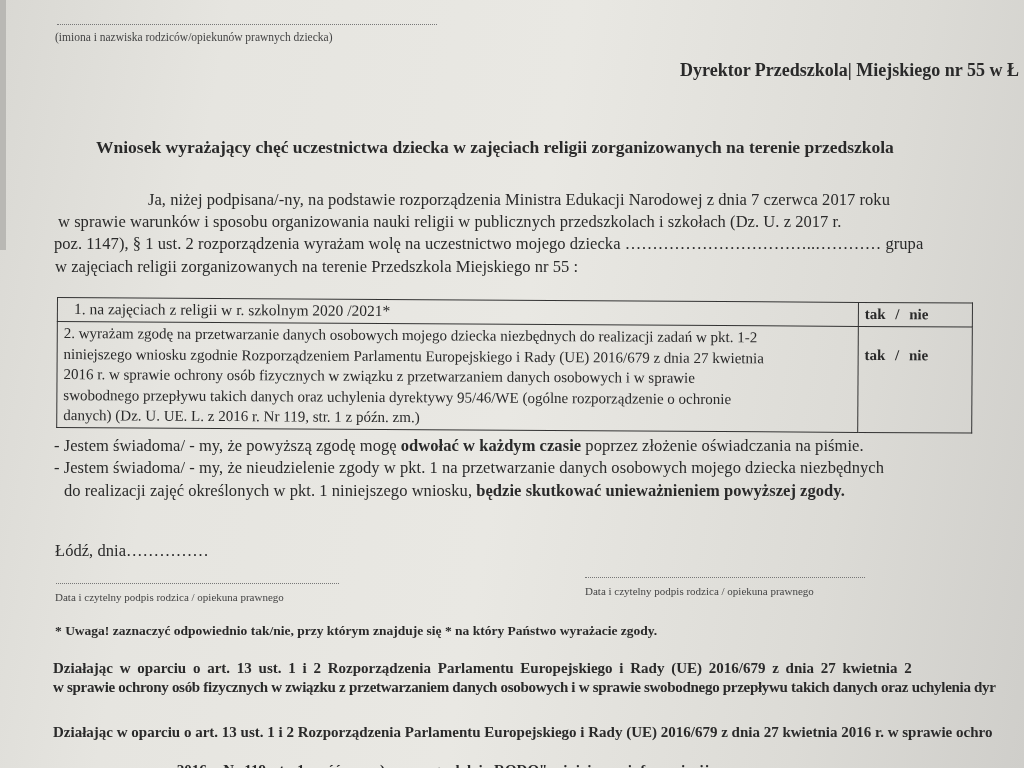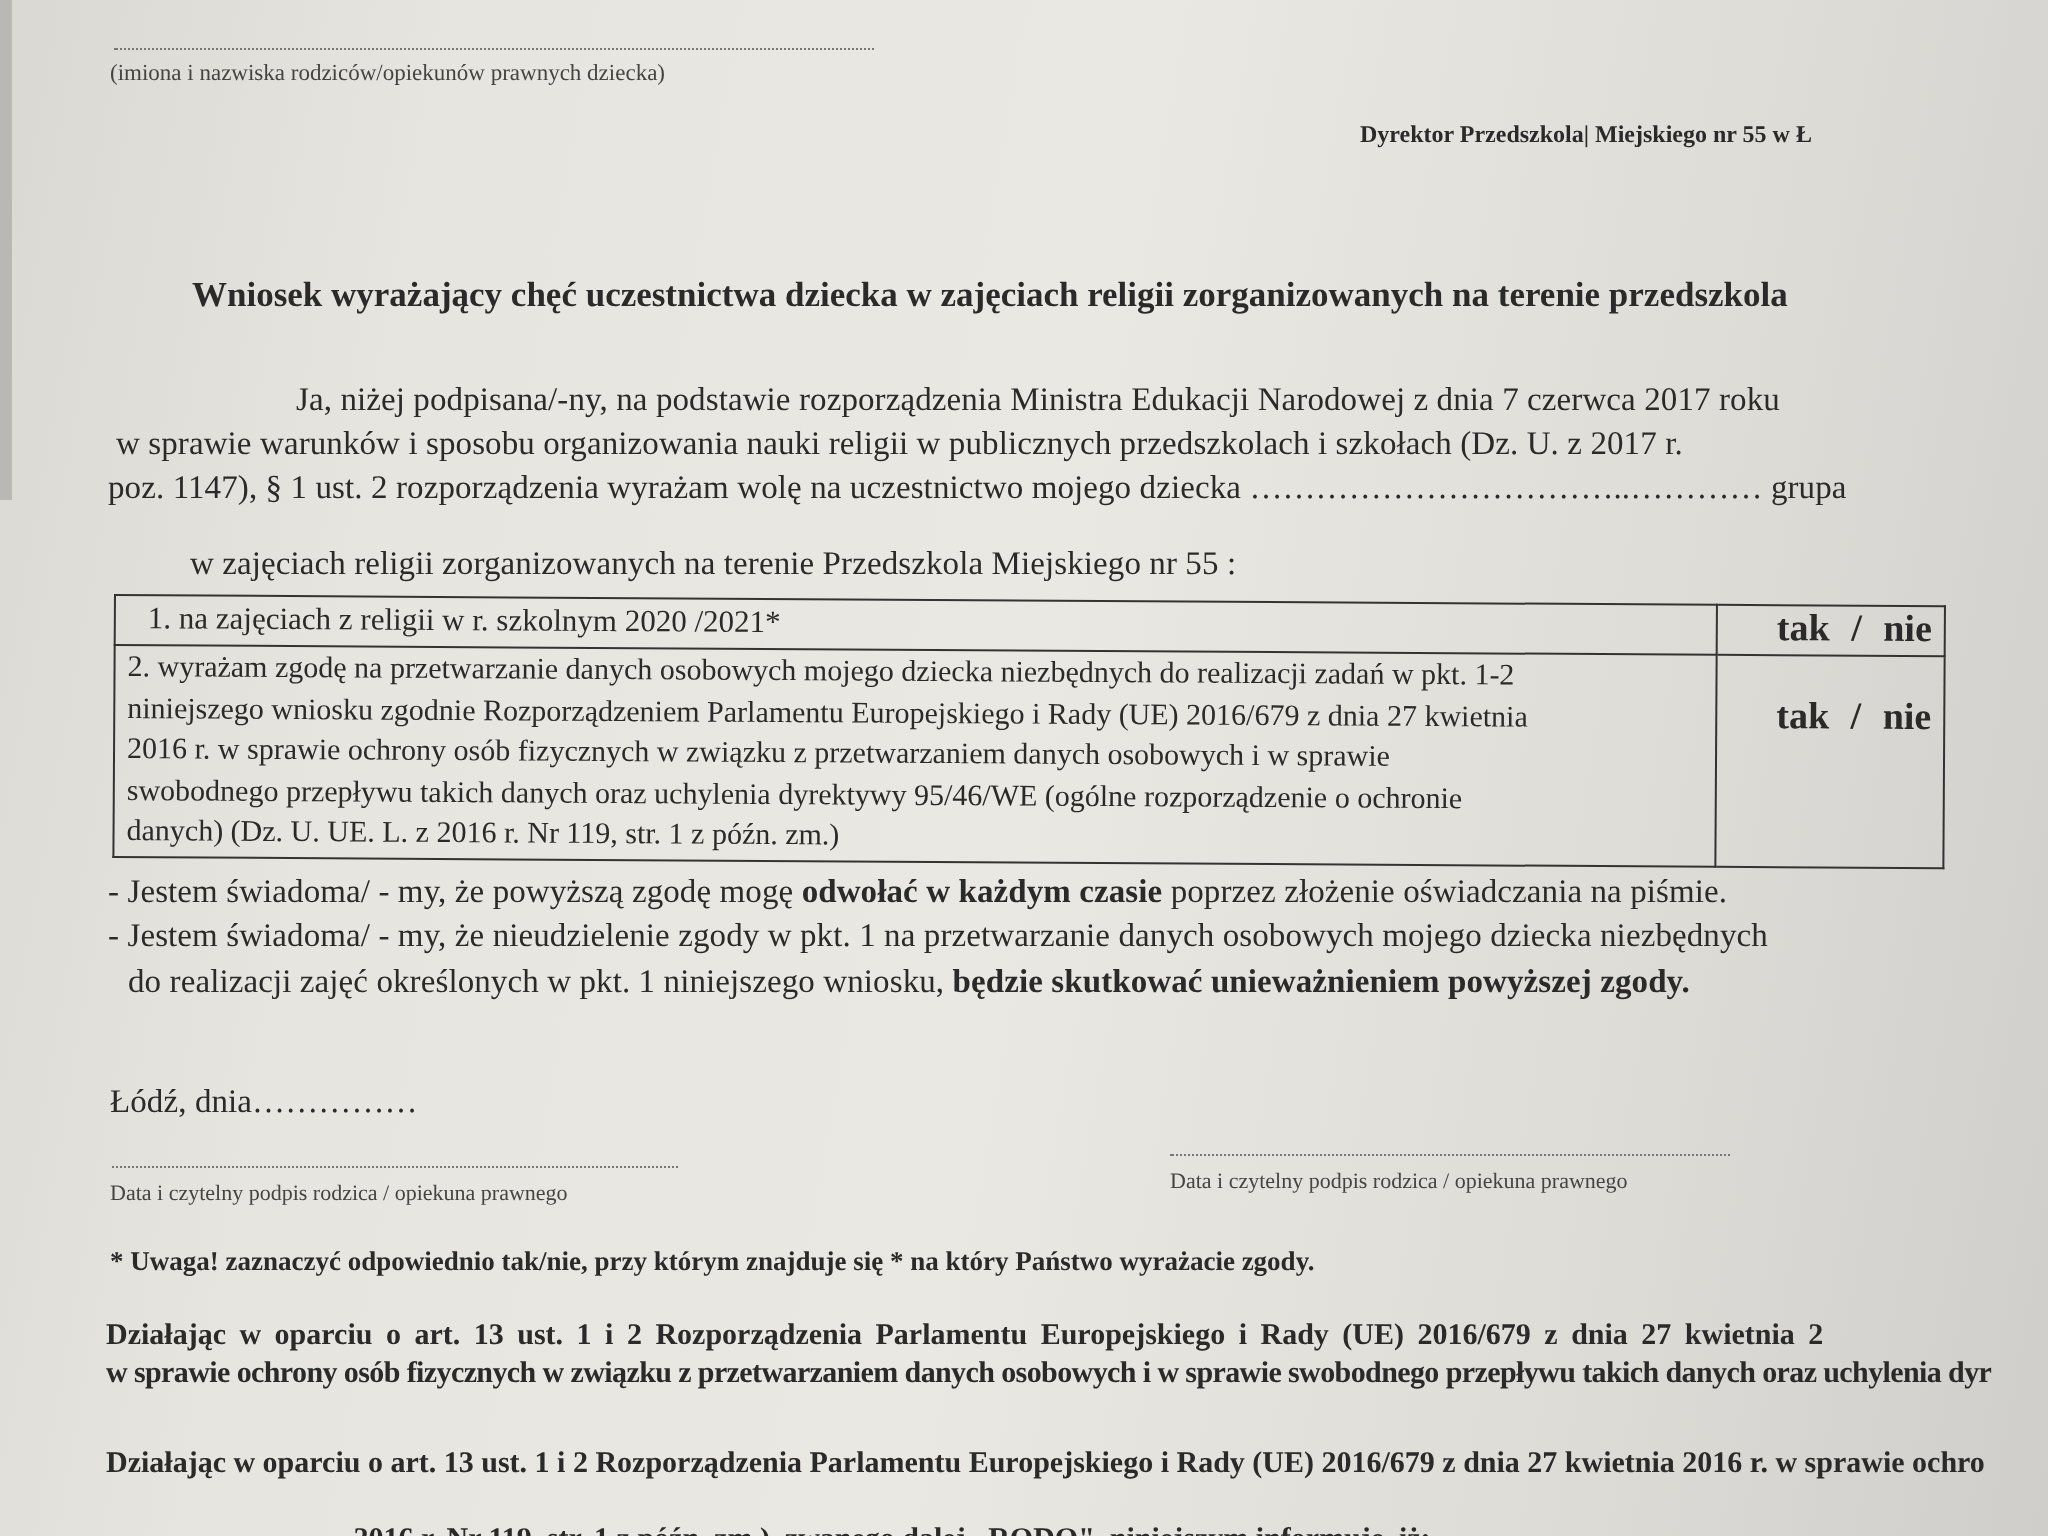--- a/index.html
+++ b/index.html
@@ -14,43 +14,43 @@
   .small { font-size:11px; color:#444; }
   .bold { font-weight:bold; }
   .body-text { font-size:16.5px; letter-spacing:0.05px; }
   .tbl {
     position:absolute; left:57px; top:297px; width:916px;
     border:1.5px solid #333; border-collapse:collapse;
     transform: rotate(0.35deg); transform-origin:left top;
   }
   .tbl td { border:1.5px solid #333; padding:1px 6px; font-size:15px; vertical-align:middle; }
   .tbl .cell-main { width:780px; line-height:20.5px; }
-  .tbl .cell-yn { width:100px; text-align:right; font-weight:bold; font-size:19px; word-spacing:6px; }
+  .tbl .cell-yn { width:100px; text-align:left; font-weight:bold; font-size:15px; word-spacing:6px; }
   .row1 td { height:21px; font-size:15.5px; }
   .para-bold { font-weight:bold; font-size:15px; }
   .page { position:absolute; left:0; top:0; width:1024px; height:768px;border-radius:10px; }
   .edge { position:absolute; left:0; top:0; width:6px; height:250px; background:#b9b8b4; }
 </style>
 </head>
 <body>
 
 <div class="page">
   <div class="edge"></div>
 
   <div class="abs dots" style="left:57px; top:24px; width:380px;"></div>
   <div class="abs small" style="left:55px; top:31px; font-size:11.5px;">(imiona i nazwiska rodziców/opiekunów prawnych dziecka)</div>
 
-  <div class="abs bold" style="left:680px; top:60px; font-size:12px;">Dyrektor Przedszkola| Miejskiego nr 55 w Ł</div>
+  <div class="abs bold" style="left:680px; top:60px; font-size:18px;">Dyrektor Przedszkola| Miejskiego nr 55 w Ł</div>
 
   <div class="abs bold" style="left:96px; top:137px; font-size:17.5px;">Wniosek wyrażający chęć uczestnictwa dziecka w zajęciach religii zorganizowanych na terenie przedszkola</div>
 
   <div class="abs body-text" style="left:120px; top:190px;margin-left:28px;">Ja, niżej podpisana/-ny, na podstawie rozporządzenia Ministra Edukacji Narodowej z dnia 7 czerwca 2017 roku</div>
   <div class="abs body-text" style="left:58px; top:212px;">w sprawie warunków i sposobu organizowania nauki religii w publicznych przedszkolach  i szkołach (Dz. U. z 2017 r.</div>
   <div class="abs body-text" style="left:54px; top:234px;">poz. 1147), § 1 ust. 2 rozporządzenia wyrażam wolę na uczestnictwo mojego dziecka ……………………………..………… grupa</div>
-  <div class="abs body-text" style="left:55px; top:272px;margin-left:40px;">w zajęciach religii  zorganizowanych na terenie Przedszkola Miejskiego nr 55 :</div>
+  <div class="abs body-text" style="left:55px; top:257px;">w zajęciach religii  zorganizowanych na terenie Przedszkola Miejskiego nr 55 :</div>
 
   <table class="tbl">
     <tbody>
         <tr class="row1">
       <td class="cell-main">
         <span style="padding-left:10px;">1.    na zajęciach z religii w r. szkolnym 2020 /2021*</span>
       </td>
       <td class="cell-yn">tak  /  nie</td>
     </tr>
     <tr>

